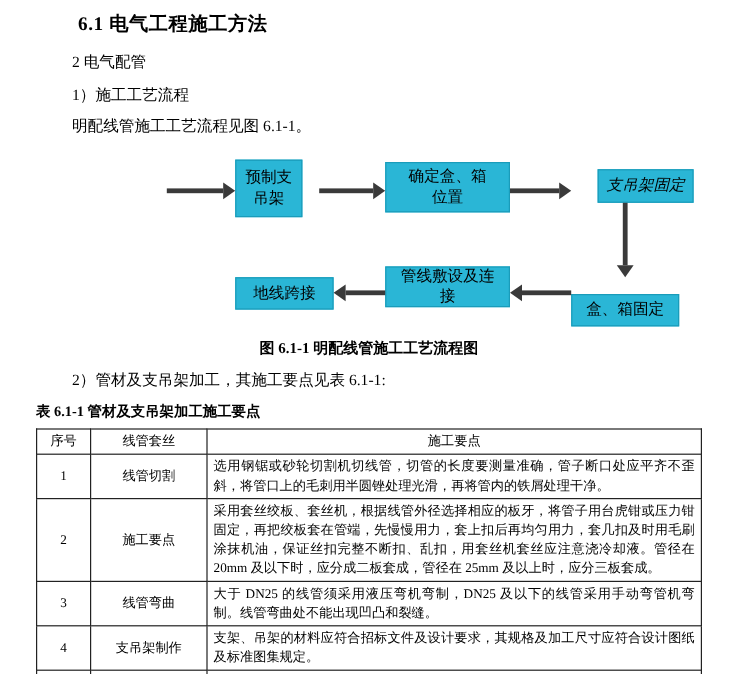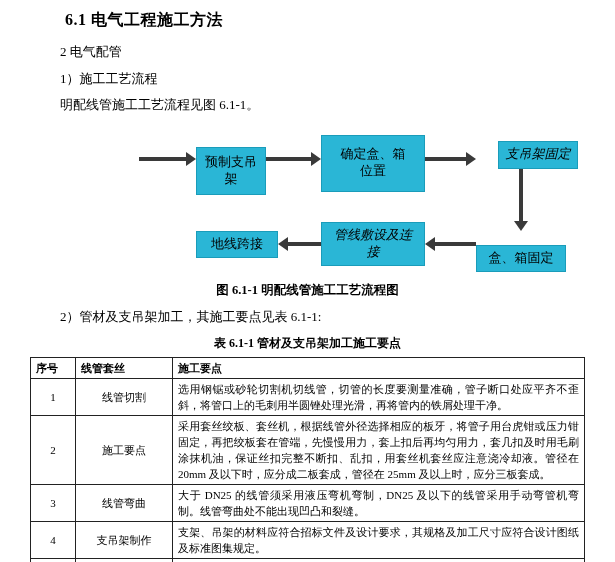--- a/index.html
+++ b/index.html
@@ -33,25 +33,25 @@
     border: 1px solid #1a9cba;
     color: #000;
     font-size: 13px;
     line-height: 1.3;
     display: flex;
     align-items: center;
     justify-content: center;
     text-align: center;
   }
   #n1 { left: 33px;  top: 22px;  width: 76px;  height: 27px; }
-  #n2 { left: 166px; top: 24px;  width: 70px;  height: 48px; padding: 0 4px; }
-  #n3 { left: 291px; top: 12px;  width: 104px; height: 57px; padding: 0 16px; }
+  #n2 { left: 166px; top: 10px;  width: 56px;  height: 48px; padding: 0 4px; }
+  #n3 { left: 291px; top: 12px;  width: 104px; height: 42px; padding: 0 16px; }
   #n4 { left: 468px; top: 18px;  width: 80px;  height: 28px; font-style: italic; }
   #n5 { left: 446px; top: 108px; width: 90px;  height: 27px; margin-top: 14px; }
-  #n6 { left: 291px; top: 99px;  width: 104px; height: 44px; padding: 0 10px; font-style: italic; }
+  #n6 { left: 291px; top: 99px;  width: 104px; height: 34px; padding: 0 10px; }
   #n7 { left: 166px; top: 108px; width: 82px;  height: 27px; }
   .arrow-h {
     position: absolute;
     height: 4px;
     background: #3a3a3a;
   }
   .arrow-h.right::after {
     content: '';
     position: absolute;
     right: -10px; top: -5px;
@@ -87,39 +87,39 @@
   #a4 { left: 405px; top: 119px; width: 41px; }
   #a5 { left: 258px; top: 119px; width: 33px; }
   
   .figure-caption {
     text-align: center;
     font-weight: bold;
     font-size: 12.5px;
     margin: 9px 0 4px 0;
   }
   .table-title {
-    text-align: center;
+    text-align: left;
     font-weight: bold;
     font-size: 12px;
     margin: 10px 0 5px 0;
   }
   
   table.points-table {
     width: 100%;
     border-collapse: collapse;
     font-size: 11px;
   }
   table.points-table th,
   table.points-table td {
     border: 1px solid #222222;
     padding: 2px 5px;
     line-height: 16px;
     font-weight: normal;
   }
-  table.points-table th { text-align: left; font-weight: bold; }
+  table.points-table th { text-align: center; }
   td.col-no, td.col-name { text-align: center; vertical-align: middle; }
   td.col-points { text-align: justify; vertical-align: middle; }
   tr.partial-row td { height: 30px; }
 </style>
 </head>
 <body>
 
 <div class="page">
 
   <h1 class="section-heading">6.1  电气工程施工方法</h1>

